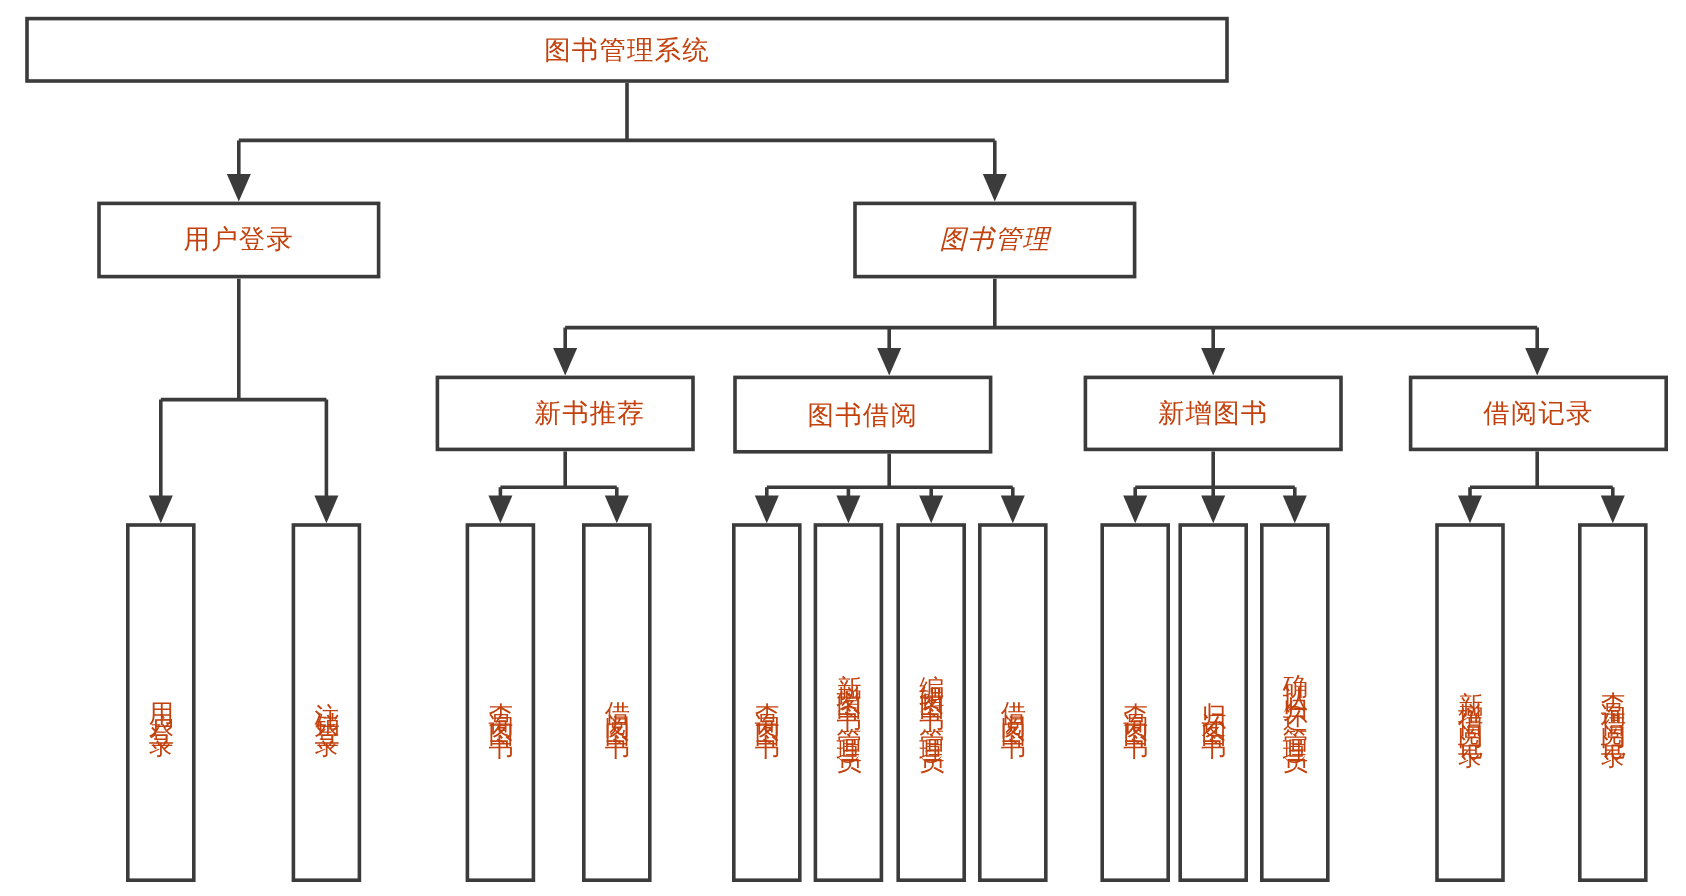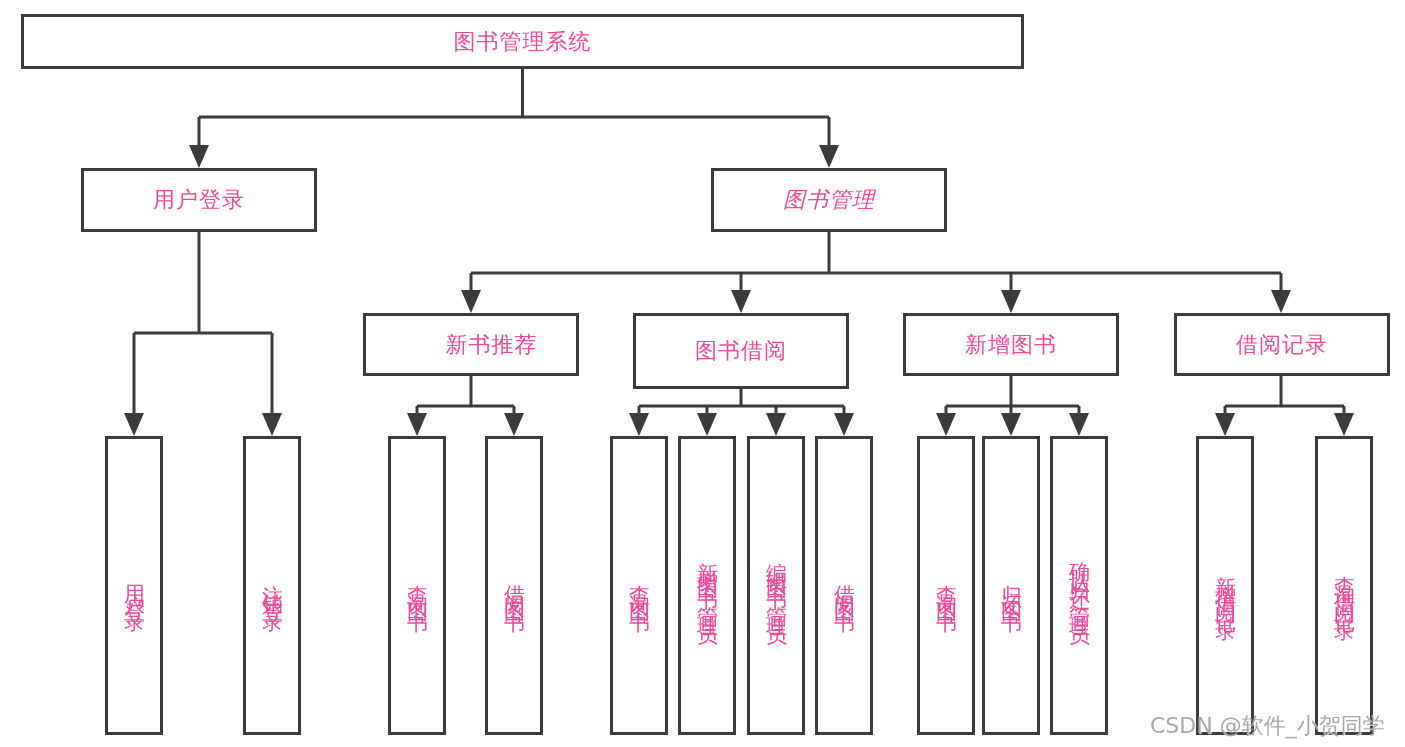--- a/index.html
+++ b/index.html
@@ -17,21 +17,21 @@
     width: 1405px; height: 747px;
   }
   .box {
     position: absolute;
     box-sizing: border-box;
     border: 3px solid #3b3b3b;
     background: #ffffff;
     display: flex;
     align-items: center;
     justify-content: center;
-    color: #ec4899;
+    color: #c2410c;
   }
   .hbox { font-size: 22px; letter-spacing: 1px; }
   .root-box { left: 21px; top: 14px; width: 1003px; height: 55px; }
   .vbox { font-size: 21px; }
   .vbox .vlabel {
     writing-mode: vertical-rl;
     text-orientation: mixed;
     letter-spacing: 9px;
     line-height: 1;
   }
@@ -102,21 +102,21 @@
   <div class="box hbox" style="left:81px; top:168px; width:236px; height:64px;">
     <span>用户登录</span>
   </div>
   <div class="box hbox" style="left:711px; top:168px; width:236px; height:64px;font-style:italic;">
     <span>图书管理</span>
   </div>
 
   <div class="box hbox" style="left:363px; top:313px; width:216px; height:63px;padding-left:41px;">
     <span>新书推荐</span>
   </div>
-  <div class="box hbox" style="left:633px; top:313px; width:216px; height:76px;">
+  <div class="box hbox" style="left:611px; top:313px; width:216px; height:65px;">
     <span>图书借阅</span>
   </div>
   <div class="box hbox" style="left:903px; top:313px; width:216px; height:63px;">
     <span>新增图书</span>
   </div>
   <div class="box hbox" style="left:1174px; top:313px; width:216px; height:63px;">
     <span>借阅记录</span>
   </div>
 
   <div class="box vbox" style="left:105px; top:436px; width:58px; height:299px;">
@@ -152,15 +152,14 @@
   <div class="box vbox" style="left:1050px; top:436px; width:58px; height:299px;">
     <span class="vlabel">确认归还（管理员）</span>
   </div>
   <div class="box vbox" style="left:1196px; top:436px; width:58px; height:299px;">
     <span class="vlabel">新增借阅记录</span>
   </div>
   <div class="box vbox" style="left:1315px; top:436px; width:58px; height:299px;">
     <span class="vlabel">查询借阅记录</span>
   </div>
 
-  <div class="watermark">CSDN @软件_小贺同学</div>
 
 </div>
 
 </body></html>

